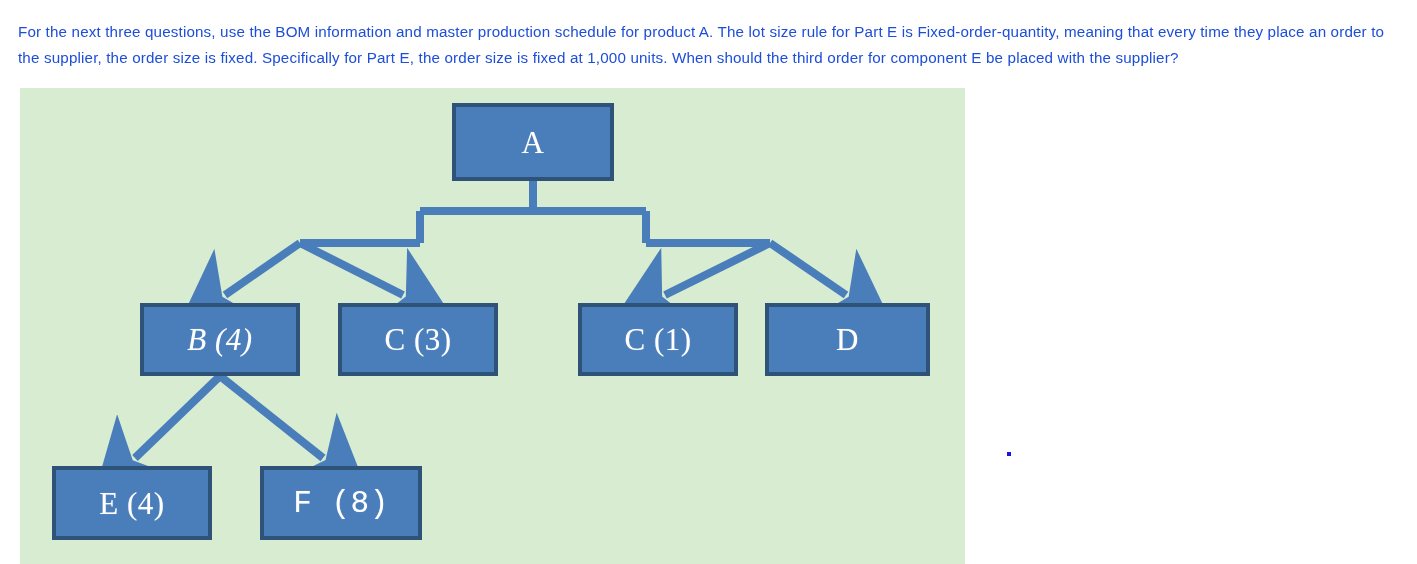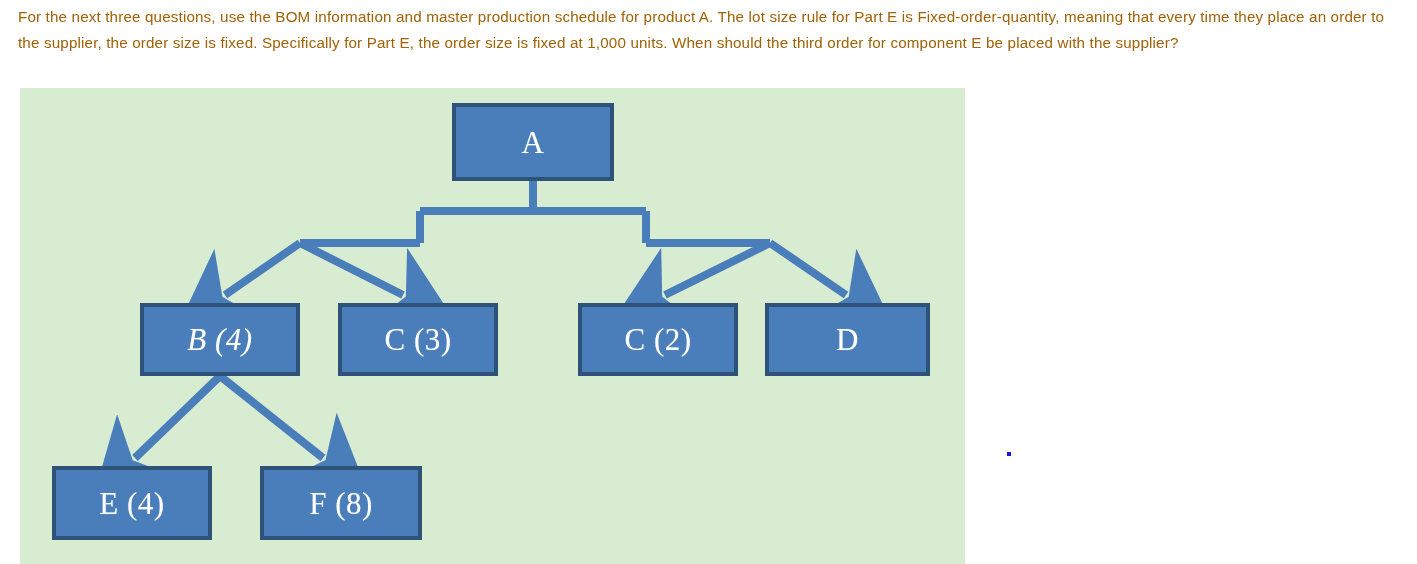--- a/index.html
+++ b/index.html
@@ -11,25 +11,25 @@
     width: 1417px;
     height: 564px;
     position: relative;
     font-family: "Liberation Sans", sans-serif;
     overflow: hidden;
   }
 
   #question-text {
     position: absolute;
     left: 18px;
-    top: 4px;
+    top: 19px;
     width: 1385px;
     font-size: 15.2px;
     line-height: 25.5px;
-    color: #a16207;
+    color: #1d4ed8;
     letter-spacing: 0.01em;
   }
 
   #bom-panel {
     position: absolute;
     left: 20px;
     top: 88px;
     width: 945px;
     height: 476px;
     background: #d7ecd1;
@@ -105,23 +105,23 @@
 
     <line x1="200" y1="288" x2="303" y2="370" stroke="#4a7ebb" stroke-width="8" marker-end="url(#arrowHead)"></line>
   </svg>
 
   <div class="node-box" style="left:432px; top:15px; width:162px; height:78px;">A</div>
 
   <div class="node-box" style="left:120px; top:215px; width:160px; height:73px;font-style:italic;">B (4)</div>
 
   <div class="node-box" style="left:310px; top:215px; width:160px; height:73px;margin-left:8px;">C (3)</div>
 
-  <div class="node-box" style="left:558px; top:215px; width:160px; height:73px;">C (2)</div>
+  <div class="node-box" style="left:558px; top:215px; width:160px; height:73px;">C (1)</div>
 
   <div class="node-box" style="left:745px; top:215px; width:165px; height:73px;">D</div>
 
   <div class="node-box" style="left:32px; top:378px; width:160px; height:74px;">E (4)</div>
 
-  <div class="node-box" style="left:240px; top:378px; width:162px; height:74px;">F (8)</div>
+  <div class="node-box" style="left:240px; top:378px; width:162px; height:74px;font-family:Liberation Mono, monospace;">F (8)</div>
 
 </div>
 
 <div id="stray-dot"></div>
 
 </body></html>

